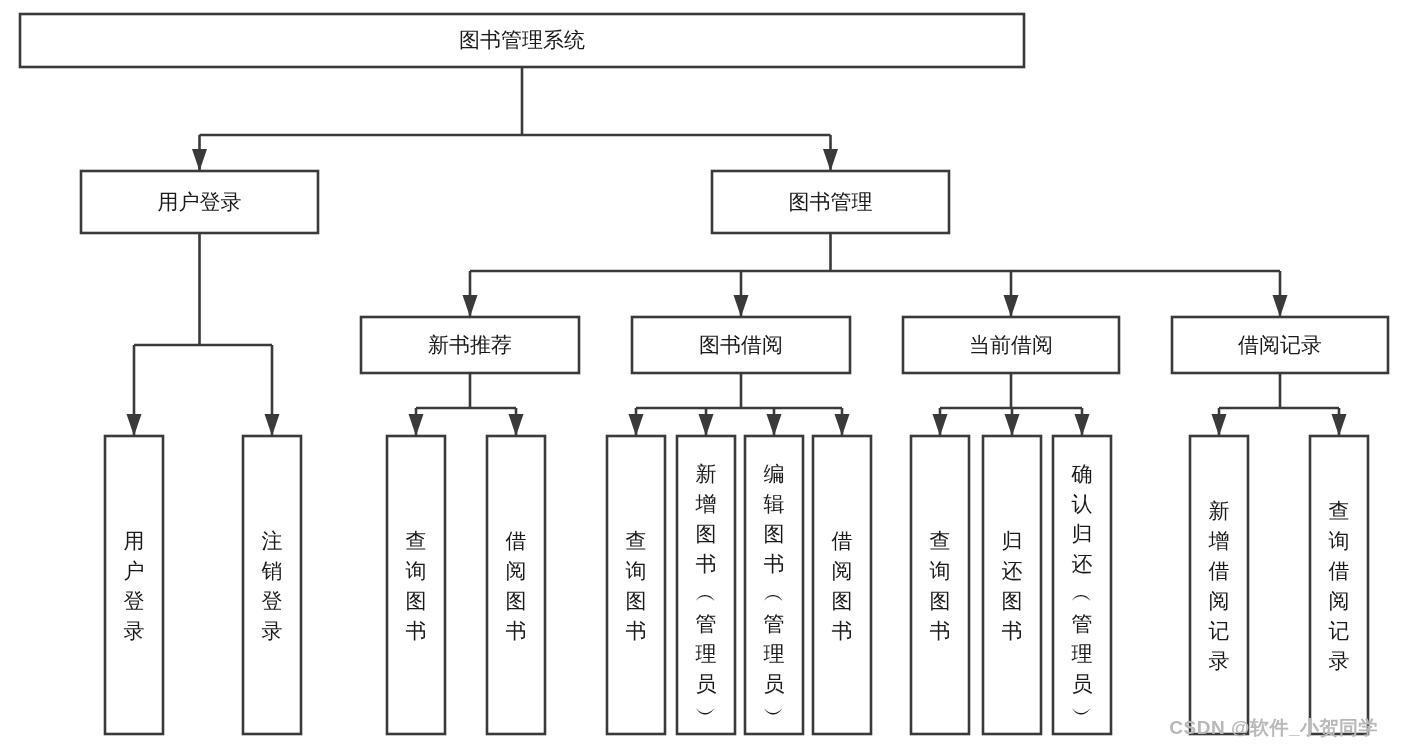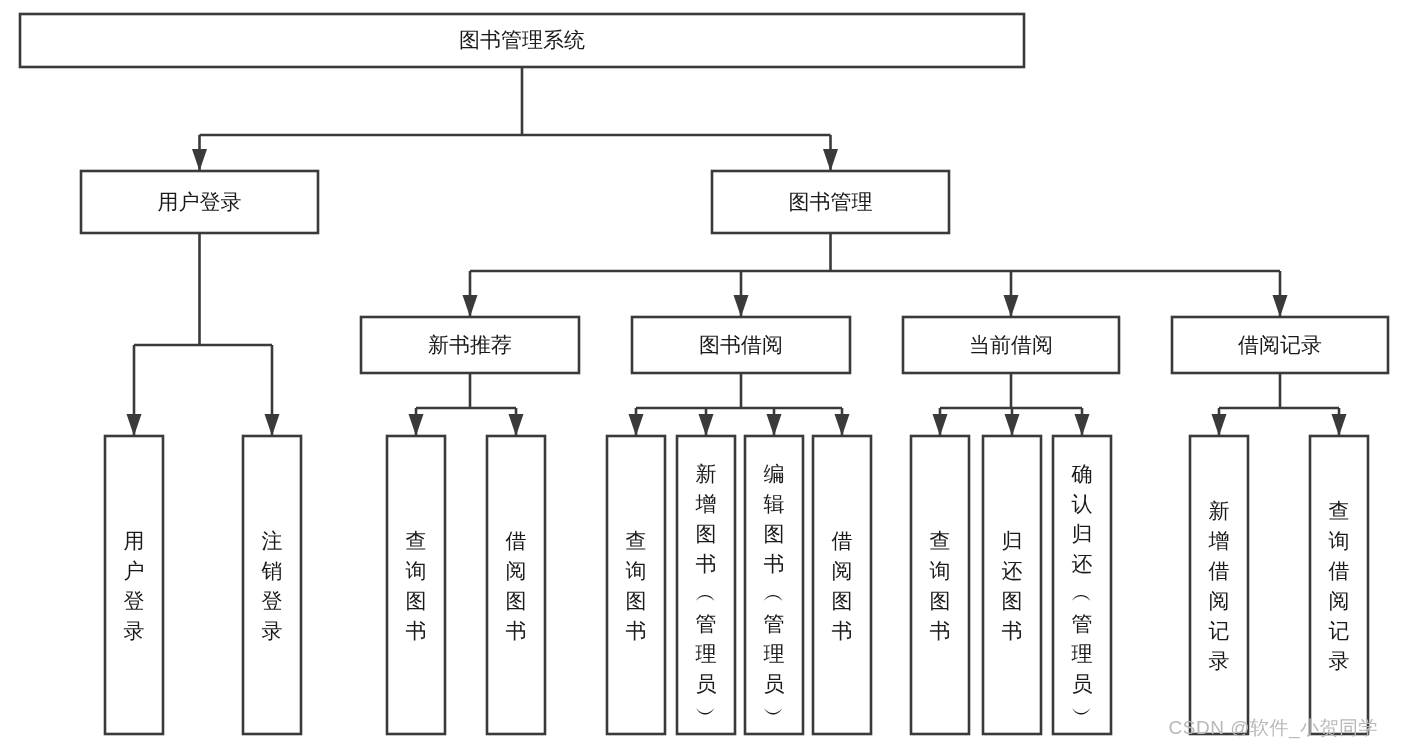--- a/index.html
+++ b/index.html
@@ -57,20 +57,21 @@
   }
   .watermark-text {
     position: absolute;
     right: 8px;
     bottom: 6px;
     font-family: "Liberation Sans", "DejaVu Sans", sans-serif;
     font-size: 19px;
     color: #b8b8b8;
     white-space: nowrap;
     letter-spacing: 0.5px;
+    font-weight: bold;
   }
 </style>
 </head>
 <body>
 
 <div id="diagram-root">
   <svg class="flow-canvas" viewBox="0 0 1405 747" xmlns="http://www.w3.org/2000/svg">
     <g id="connector-layer">
         <path d="M 522 67 L 522 135" class="connector"></path>
         <path d="M 199.5 135 L 830.5 135" class="connector"></path>

